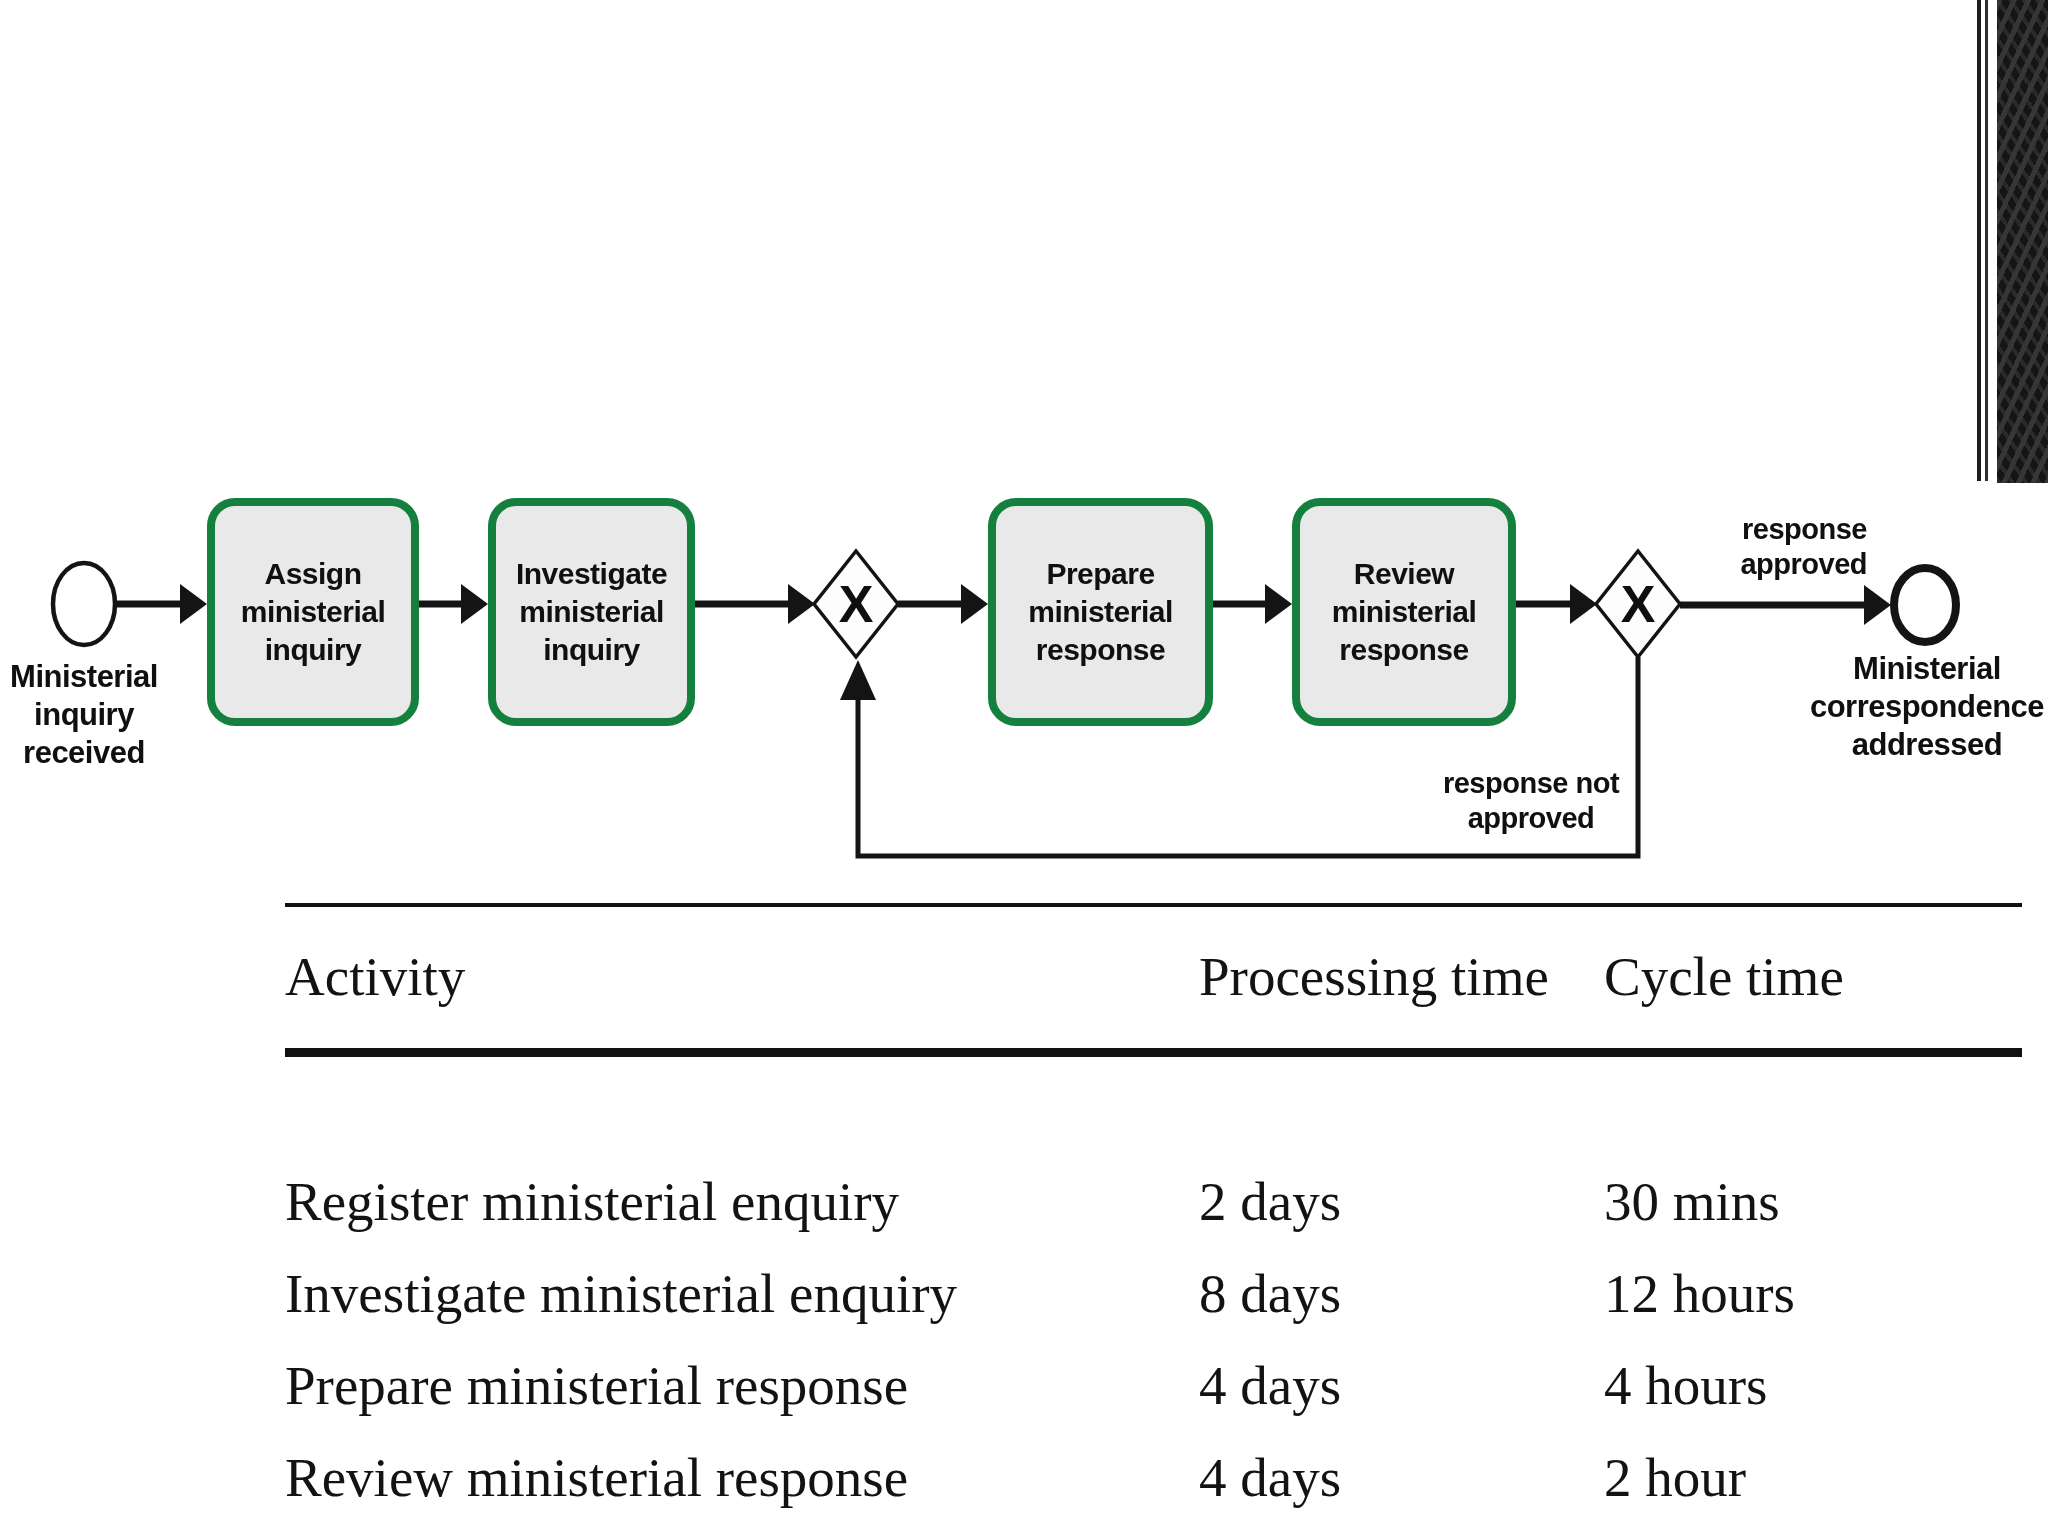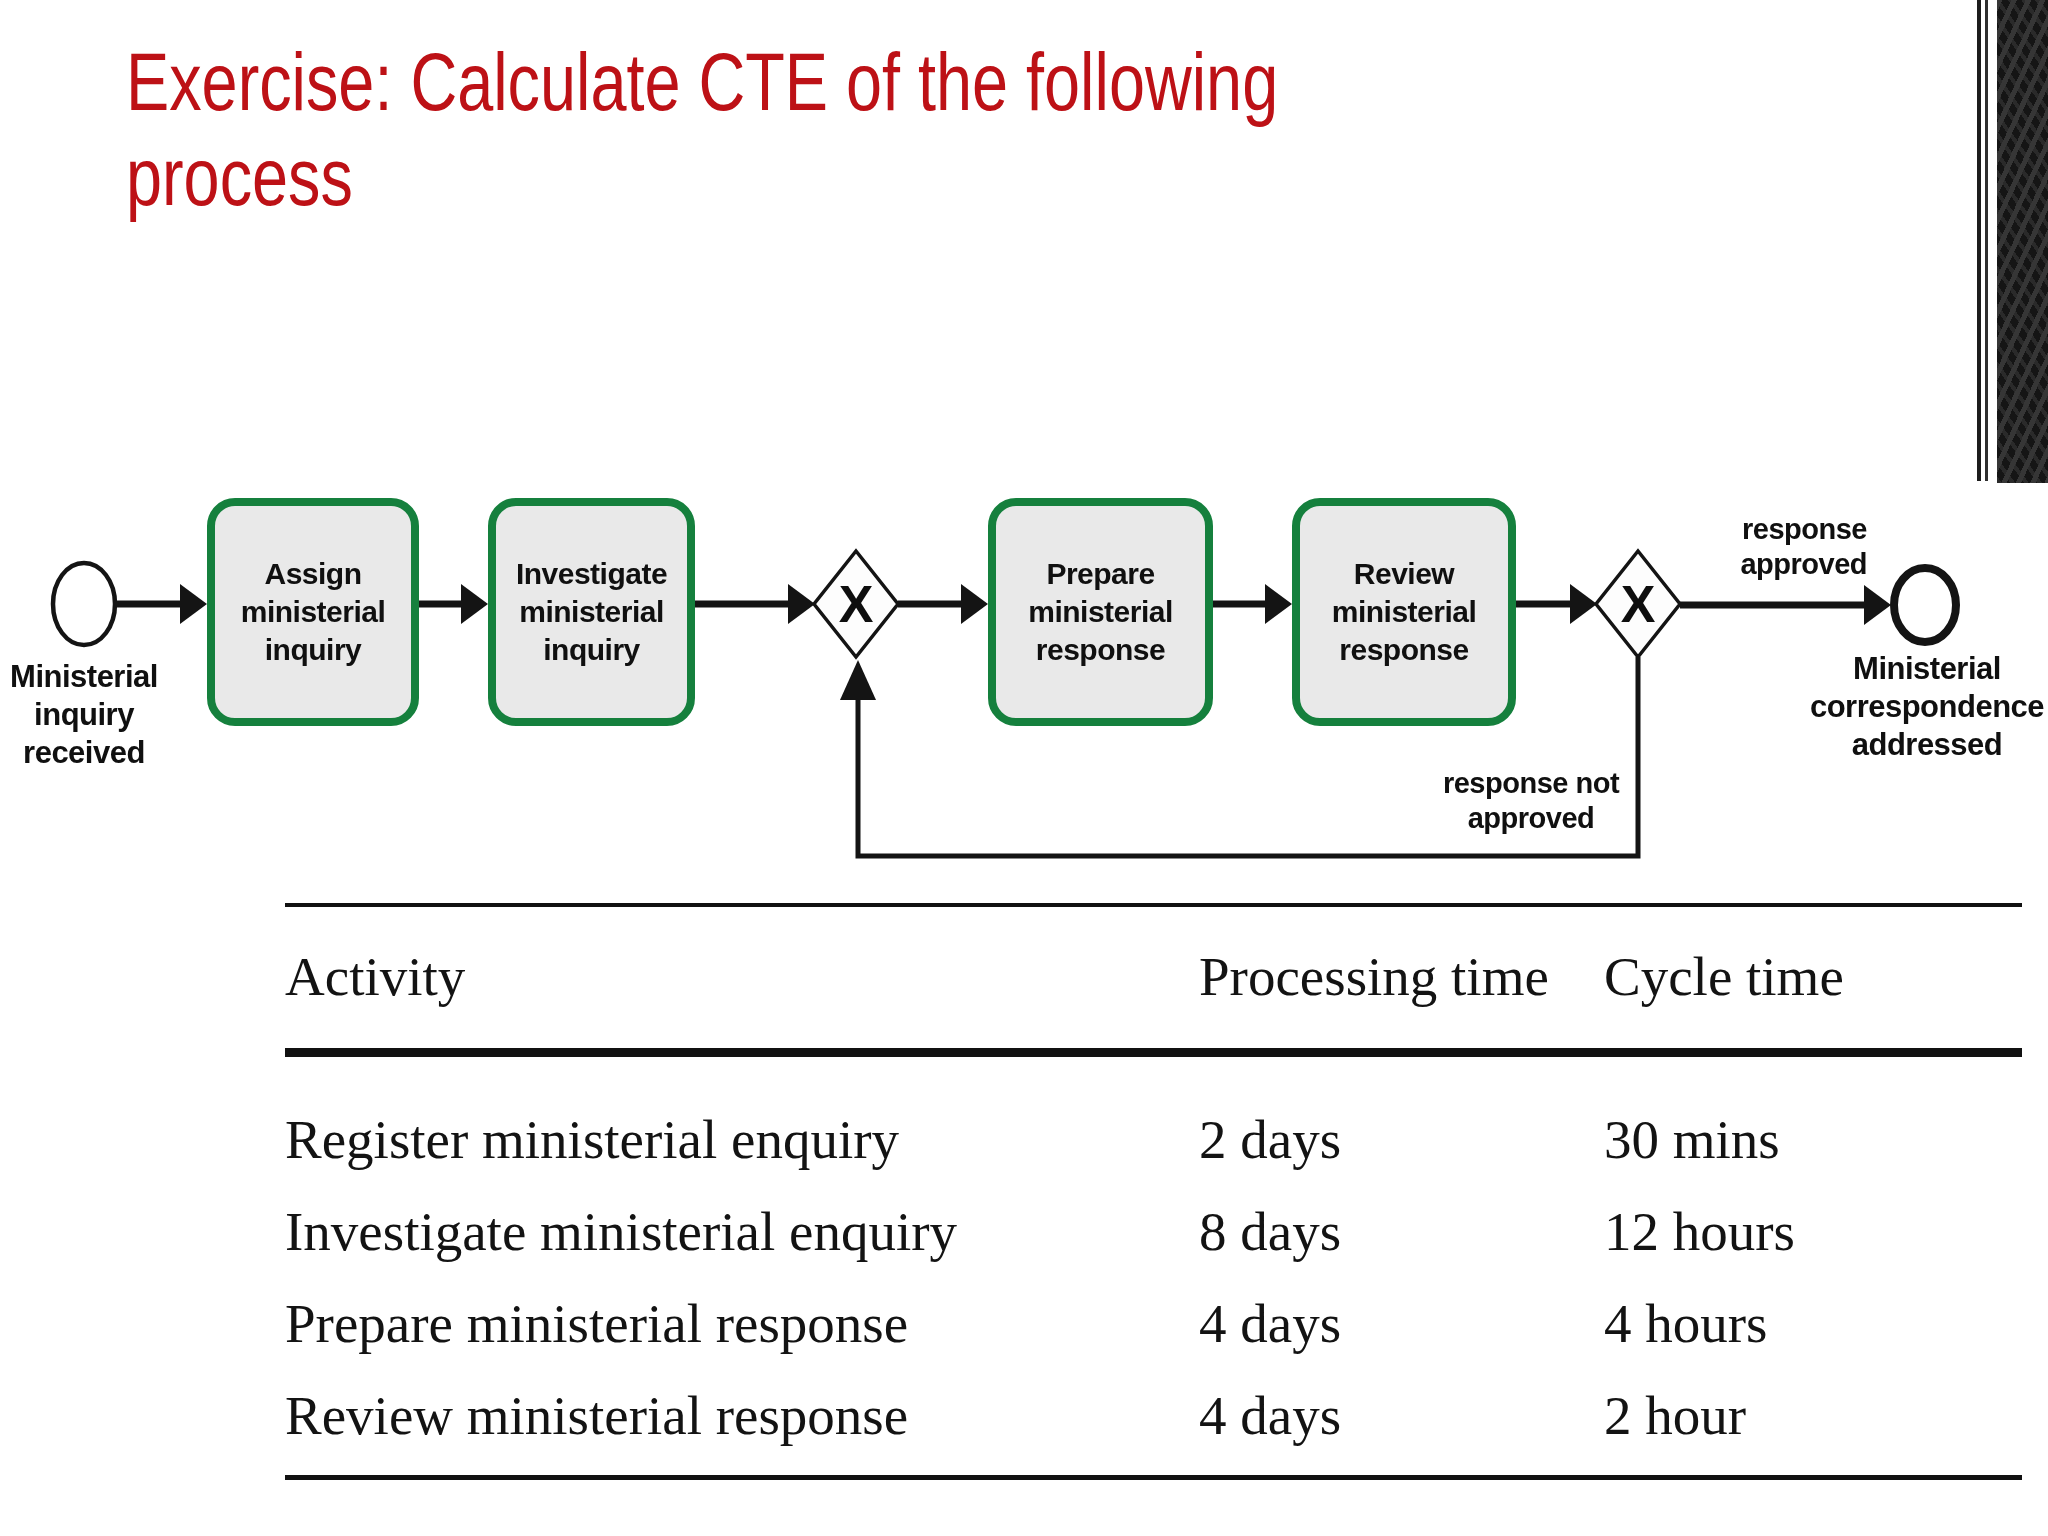--- a/index.html
+++ b/index.html
@@ -34,33 +34,29 @@
   .edge-label{font-size:29px;}
 
   
   .activity-table{position:absolute;left:269px;top:903px;width:1737px;
     font-family:"Liberation Serif",serif;color:#131313;margin-left:16px;}
   .rule-top{height:4px;background:#111;}
   .rule-mid{height:9px;background:#111;}
   .rule-bottom{height:5px;background:#111;margin-top:14px;}
   .thead,.trow{display:grid;grid-template-columns:914px 405px auto;align-items:center;}
   .thead{padding:38px 0 40px;font-size:55px;}
-  .tbody{padding-top:36px;}
+  .tbody{padding-top:98px;}
   .trow{height:92px;font-size:55px;}
   .pt-val{width:260px;text-align:left;display:inline-block;}
 </style>
 </head>
 <body>
 
 <div class="canvas">
 
-  <div class="slide-title">
-    <div class="title-line">Exercise: Calculate CTE of the following</div>
-    <div class="title-line">process</div>
-  </div>
 
   <div class="corner-line-a"></div>
   <div class="corner-line-b"></div>
   <div class="corner-texture"></div>
 
   <svg class="shapes" width="2048" height="1536" viewBox="0 0 2048 1536">
 
     <ellipse cx="84" cy="604" rx="31" ry="41" fill="#ffffff" stroke="#141414" stroke-width="4.5"></ellipse>
     <ellipse cx="1925" cy="605" rx="31" ry="37" fill="#ffffff" stroke="#141414" stroke-width="8"></ellipse>
 

